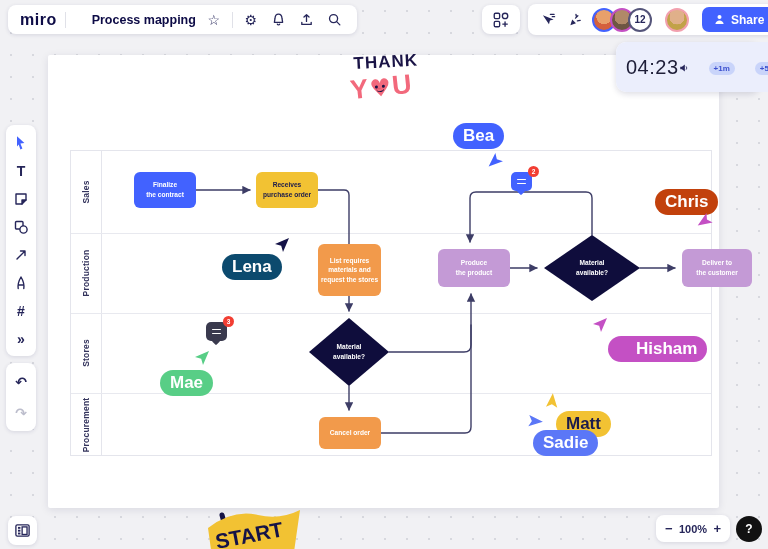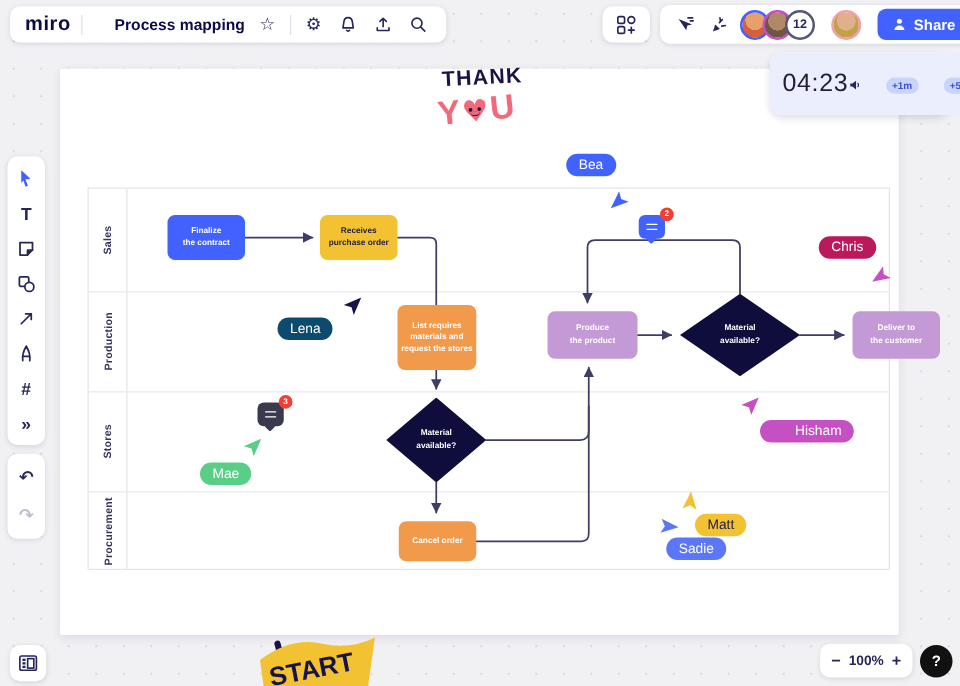--- a/index.html
+++ b/index.html
@@ -93,21 +93,21 @@
 
   .flow-svg { position:absolute; inset:0; width:671px; height:453px; }
 
   
   .comment { position:absolute; width:21px; height:19px; border-radius:5px; display:flex; flex-direction:column; align-items:center; justify-content:center; gap:2.5px; }
   .comment i { display:block; width:9px; height:1.6px; background:#fff; border-radius:1px; }
   .comment .tail { position:absolute; bottom:-3px; left:7px; width:6px; height:6px; transform:rotate(45deg); background:inherit; border-radius:1px; }
   .badge { position:absolute; top:-6px; right:-7px; min-width:11px; height:11px; border-radius:6px; background:#F23E33; color:#fff; font-size:6.5px; font-weight:700; display:flex; align-items:center; justify-content:center; padding:0 2px; }
 
   
-  .cursor-pill { position:absolute; border-radius:999px; padding:3px 10px; font-size:11px; font-weight:400; z-index:30; }
+  .cursor-pill { position:absolute; border-radius:999px; padding:3px 10px; font-size:17px; font-weight:700; z-index:30; }
   .cursor-arrow { position:absolute; width:16px; height:16px; z-index:30; }
   .cursor-arrow svg { width:100%; height:100%; }
 
   .start-flag { position:absolute; left:100px; top:398px; width:170px; height:130px; }
 </style>
 </head>
 <body>
 
 <div class="tb-left panel">
   <span class="logo">miro</span>
@@ -335,21 +335,21 @@
       <i></i>
       <span class="tail"></span>
     <span class="badge">2</span>
   </div>
 
   <span class="cursor-pill" style="left: 405px; top: 68px; background: rgb(66, 98, 255); color: rgb(255, 255, 255);">Bea</span>
   <span class="cursor-arrow" style="left:440px;top:97px;transform:rotate(183deg)"><svg viewBox="0 0 16 16" style="fill: rgb(66, 98, 255);">
         <path d="M15 1 L9 15 L7.2 8.8 L1 7 Z"></path>
       </svg></span>
 
-  <span class="cursor-pill" style="left: 607px; top: 134px; background: #be185d; color: rgb(255, 255, 255);">Chris</span>
+  <span class="cursor-pill" style="left: 607px; top: 134px; background: #c2410c; color: rgb(255, 255, 255);">Chris</span>
   <span class="cursor-arrow" style="left:650px;top:157px;transform:rotate(192deg)"><svg viewBox="0 0 16 16" style="fill: rgb(196, 80, 196);">
         <path d="M15 1 L9 15 L7.2 8.8 L1 7 Z"></path>
       </svg></span>
 
   <span class="cursor-pill" style="left: 174px; top: 199px; background: #0c4a6e; color: rgb(255, 255, 255);">Lena</span>
   <span class="cursor-arrow" style="left:226px;top:182px"><svg viewBox="0 0 16 16" style="fill: rgb(21, 19, 71);">
         <path d="M15 1 L9 15 L7.2 8.8 L1 7 Z"></path>
       </svg></span>
 
   <span class="cursor-pill" style="left: 112px; top: 315px; background: rgb(88, 206, 134); color: rgb(255, 255, 255);">Mae</span>

